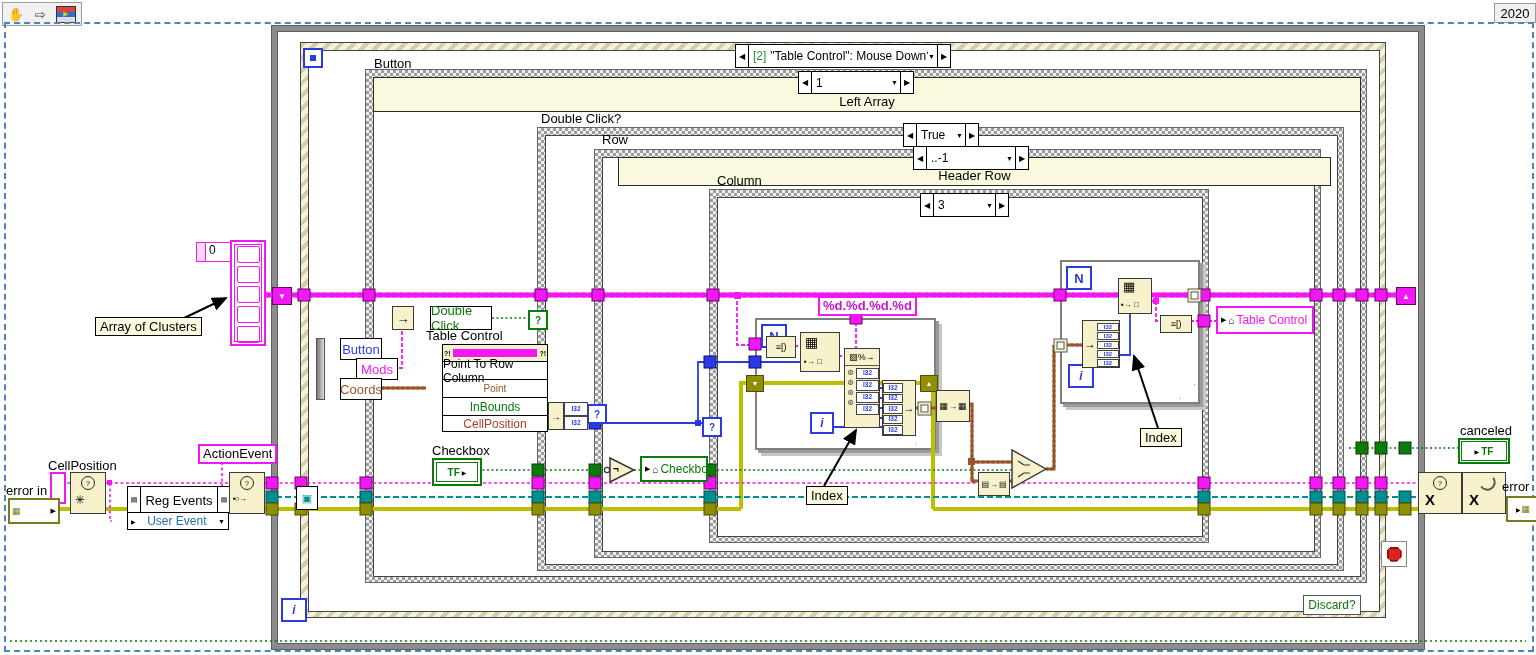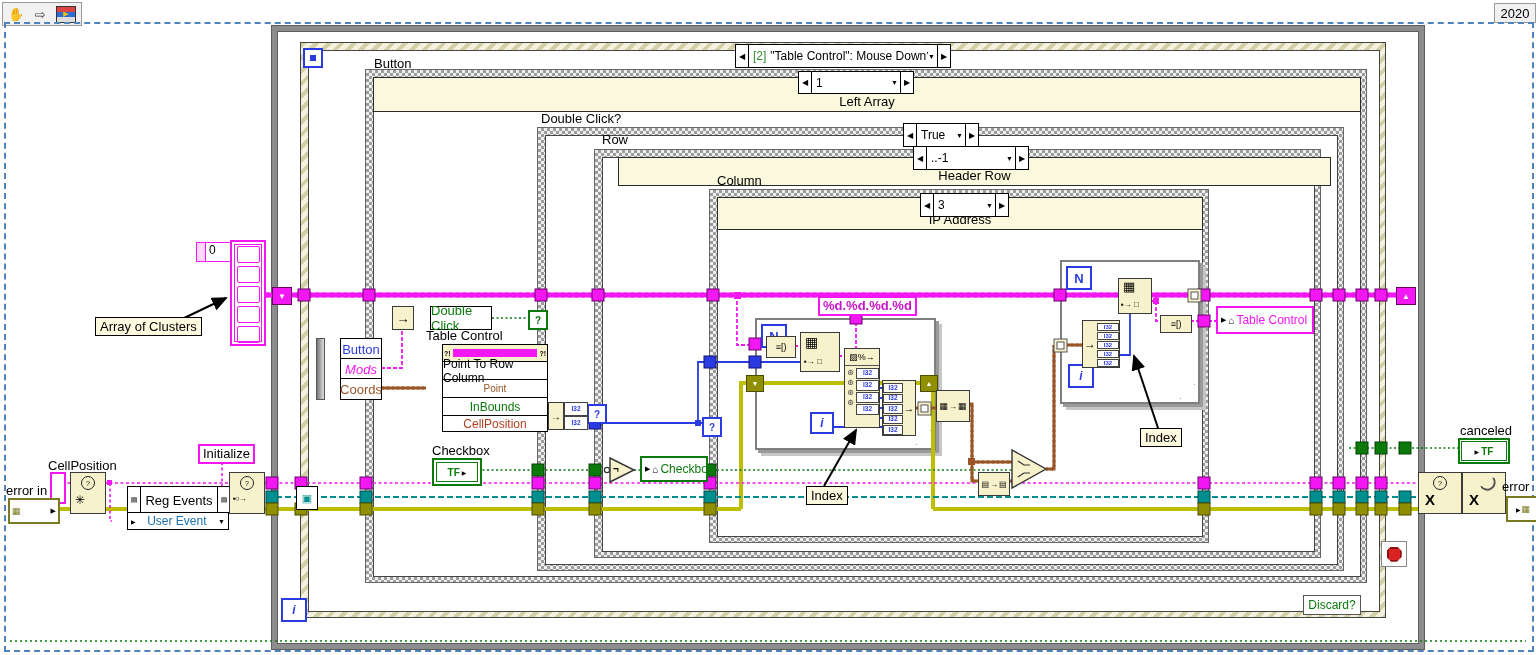--- a/index.html
+++ b/index.html
@@ -72,23 +72,20 @@
 
   <div class="abs checker" style="left:710px;top:190px;width:498px;height:352px;"></div>
   <div class="abs inner" style="left:717px;top:197px;width:484px;height:338px;"></div>
 
   <div class="abs banner" style="left:373px;top:77px;width:986px;height:31px;">
     <span>Left Array</span>
     </div>
   <div class="abs banner" style="left:602px;top:157px;width:711px;height:25px;margin-left:16px;">
     <span>Header Row</span>
     </div>
-  <div class="abs banner" style="left:717px;top:197px;width:484px;height:29px;">
-    <span>IP Address</span>
-    </div>
 
   <div class="abs forloop" style="left:755px;top:318px;width:177px;height:128px;"></div>
   <div class="curl" style="left:916px;top:430px;width:14px;height:14px;"></div>
   <div class="abs forloop" style="left:1060px;top:260px;width:136px;height:140px;"></div>
   <div class="curl" style="left:1180px;top:384px;width:14px;height:14px;"></div>
 
   <svg class="abs" width="1536" height="655" style="left:0;top:0;" viewBox="0 0 1536 655" fill="none">
     <defs>
       <marker id="ah" markerWidth="9" markerHeight="7" refX="7" refY="3.5" orient="auto">
         <polygon points="0 0, 8 3.5, 0 7" fill="#000"></polygon>
@@ -314,21 +311,21 @@
     <div style="width:21px;height:15px;border:1px solid #F318F3;border-radius:2px;"></div>
   </div>
 
   <div class="abs lbl" style="left:48px;top:458px;">CellPosition</div>
   <div class="abs" style="left:50px;top:472px;width:12px;height:28px;background:#fff;border:2px solid #F318F3;"></div>
   <div class="abs lbl" style="left:6px;top:483px;">error in</div>
   <div class="abs" style="left:8px;top:498px;width:44px;height:22px;background:#fff;border:2px solid #7A7A20;display:flex;align-items:center;justify-content:space-between;padding:0 2px;">
     <span style="color:#7A7A20;font-size:9px;">▦</span>
     <span style="font-size:7px;">▶</span>
   </div>
-  <div class="abs plabel" style="left:198px;top:444px;">Initialize</div>
+  <div class="abs plabel" style="left:198px;top:444px;">ActionEvent</div>
 
   <div class="abs ynode" style="left:70px;top:472px;width:34px;height:40px;">
     <span class="circ abs" style="left:10px;top:3px;">?</span>
     <span class="abs" style="left:4px;top:20px;font-size:12px;">✳</span>
   </div>
   <div class="abs wnode" style="left:111px;top:486px;width:102px;height:26px;display:flex;align-items:center;">
     <span style="width:12px;border-right:1px solid #000;align-self:stretch;display:flex;align-items:center;justify-content:center;font-size:7px;">▤</span>
     <span style="flex:1;text-align:center;">Reg Events</span>
     <span style="width:12px;border-left:1px solid #000;align-self:stretch;display:flex;align-items:center;justify-content:center;font-size:7px;">▤</span>
   </div>
@@ -337,21 +334,21 @@
     <span style="color:#1b6fae;font-size:12px;">User Event</span>
     <span style="font-size:7px;">▼</span>
   </div>
   <div class="abs ynode" style="left:229px;top:472px;width:34px;height:40px;">
     <span class="circ abs" style="left:10px;top:3px;">?</span>
     <span class="abs" style="left:3px;top:21px;font-size:8px;letter-spacing:-1px;">▪○→</span>
   </div>
 
   <div class="abs" style="left:316px;top:338px;width:7px;height:60px;background:linear-gradient(90deg,#777,#ddd);border:1px solid #555;"></div>
   <div class="abs wnode" style="left:324px;top:338px;width:40px;height:20px;display:flex;align-items:center;justify-content:center;color:#2B3BE2;">Button</div>
-  <div class="abs wnode" style="left:324px;top:358px;width:40px;height:20px;display:flex;align-items:center;justify-content:center;color:#F318F3;font-style:italic;">Mods</div>
+  <div class="abs wnode" style="left:340px;top:358px;width:40px;height:20px;display:flex;align-items:center;justify-content:center;color:#F318F3;">Mods</div>
   <div class="abs wnode" style="left:324px;top:378px;width:40px;height:20px;display:flex;align-items:center;justify-content:center;color:#9A5526;">Coords</div>
 
   <div class="abs" style="left:392px;top:306px;width:100px;height:24px;display:flex;">
     <span class="ynode" style="width:20px;display:flex;align-items:center;justify-content:center;font-weight:bold;">→</span>
     <span class="wnode" style="flex:1;display:flex;align-items:center;justify-content:center;color:#0B7A0B;">Double Click</span>
   </div>
 
   <div class="abs lbl" style="left:426px;top:328px;">Table Control</div>
   <div class="abs wnode" style="left:426px;top:344px;width:104px;height:86px;">
     <div class="row" style="height:16px;background:#F8F2CC;justify-content:space-between;padding:0 1px;">

